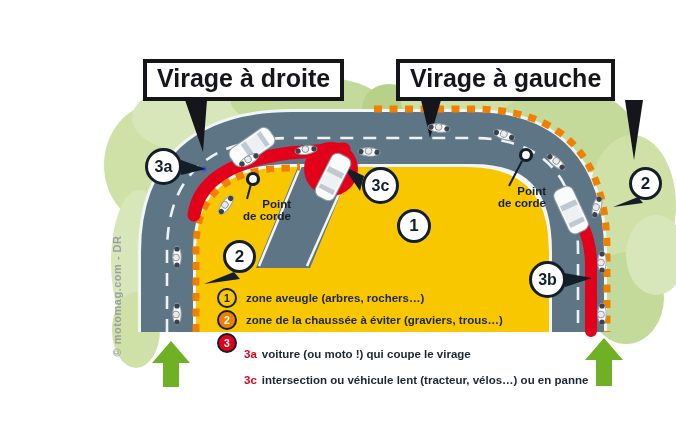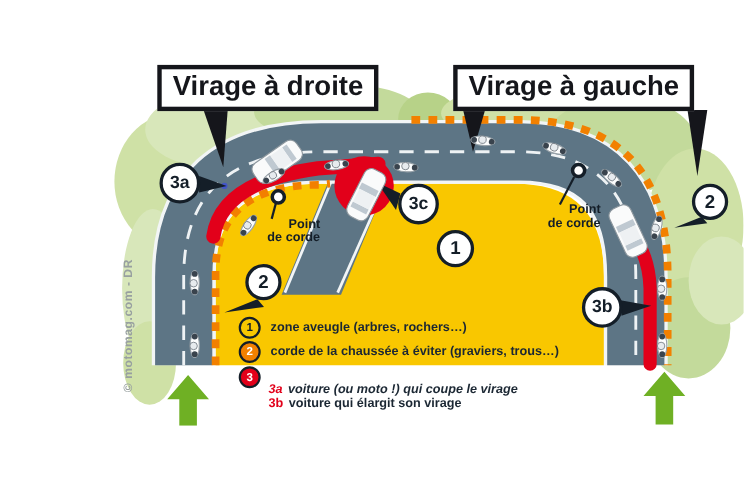--- a/index.html
+++ b/index.html
@@ -192,21 +192,21 @@
     <line x1="207" y1="184" x2="203" y2="199" stroke="#141e28" stroke-width="2"></line>
     <circle cx="209" cy="179" r="5.5" fill="#fff" stroke="#141e28" stroke-width="3.2"></circle>
     <line x1="478" y1="161" x2="465" y2="186" stroke="#141e28" stroke-width="2"></line>
     <circle cx="482" cy="155" r="5.5" fill="#fff" stroke="#141e28" stroke-width="3.2"></circle>
 
     <polygon points="119,391 119,363 108,363 127,341 146,363 135,363 135,391" fill="#6fb024"></polygon>
     <polygon points="552,386 552,360 541,360 560,338 579,360 568,360 568,386" fill="#6fb024"></polygon>
   </svg>
 
   <div class="title-box" style="left:99px;top:59px;">Virage à droite</div>
-  <div class="title-box" style="left:368px;top:59px;">Virage à gauche</div>
+  <div class="title-box" style="left:352px;top:59px;">Virage à gauche</div>
 
   <div class="callout c34" style="left:353px;top:209px;">1</div>
   <div class="callout c33" style="left:179px;top:240px;">2</div>
   <div class="callout c33" style="left:585px;top:167px;">2</div>
   <div class="callout c36" style="left:101px;top:148px;">3a</div>
   <div class="callout c36" style="left:485px;top:261px;">3b</div>
   <div class="callout c36" style="left:318px;top:167px;">3c</div>
 
   <div class="pdc" style="left:165px;top:199px;">
     <div>Point</div>
@@ -217,28 +217,28 @@
     <div>de corde</div>
   </div>
 
   <div class="legend">
     <div class="lg-row" style="top:288px;">
       <span class="lg-num n1">1</span>
       <span class="lg-text">zone aveugle (arbres, rochers…)</span>
     </div>
     <div class="lg-row" style="top:310px;">
       <span class="lg-num n2">2</span>
-      <span class="lg-text">corde de la chaussée à éviter (graviers, trous…)</span>
+      <span class="lg-text">zone de la chaussée à éviter (graviers, trous…)</span>
     </div>
     <div class="lg-row" style="top:333px;">
       <span class="lg-num n3">3</span>
     </div>
-    <div class="lg-sub" style="top:348px;font-style:italic;">
+    <div class="lg-sub" style="top:348px;">
       <span class="lg-subnum">3a</span><span class="lg-subtext">voiture (ou moto !) qui coupe le virage</span>
     </div>
-    <div class="lg-sub" style="top:361px;">
-      <span class="lg-subnum">3b</span><span class="lg-subtext">voiture qui élargit son virage</span>
+    <div class="lg-sub" style="top:374px;">
+      <span class="lg-subnum">3c</span><span class="lg-subtext">intersection ou véhicule lent (tracteur, vélos…) ou en panne</span>
     </div>
   </div>
 
   <div class="watermark">© motomag.com - DR</div>
 
 </div>
 
 </body></html>

